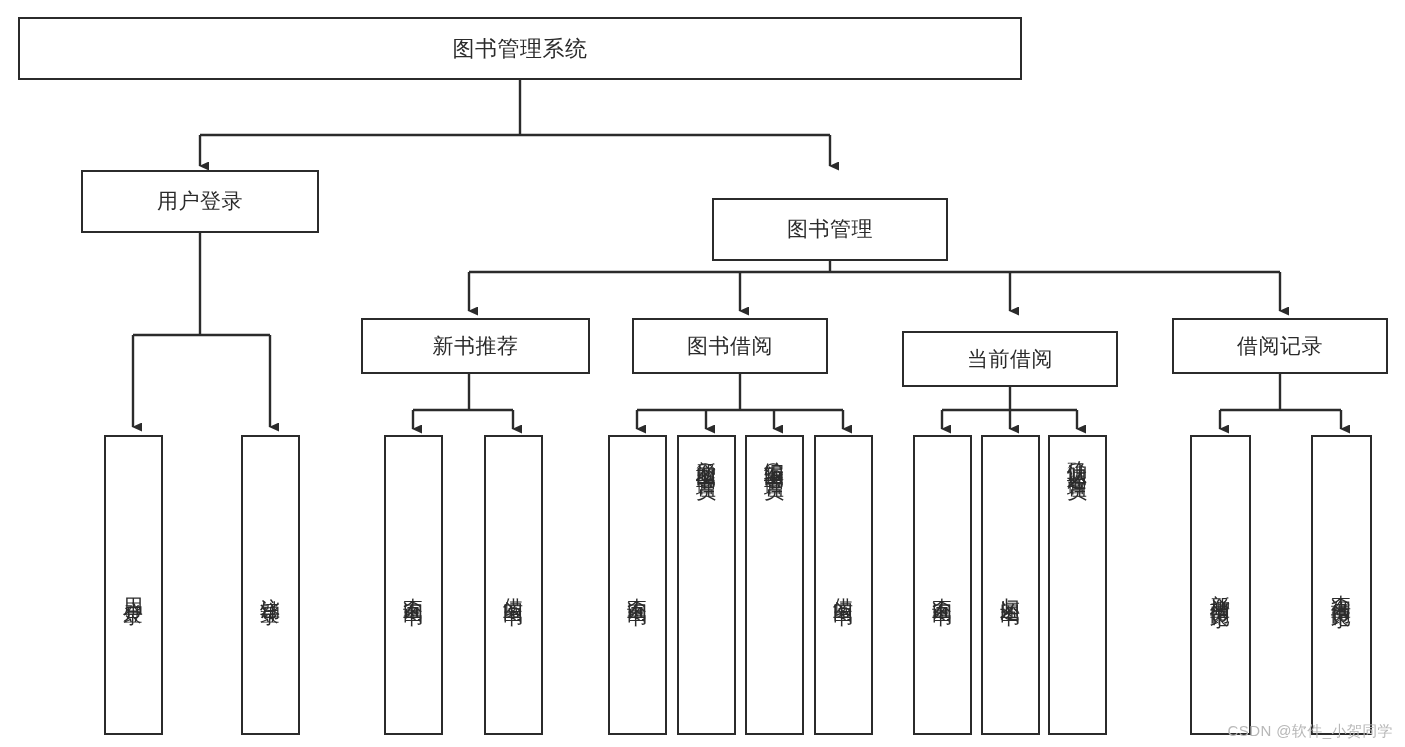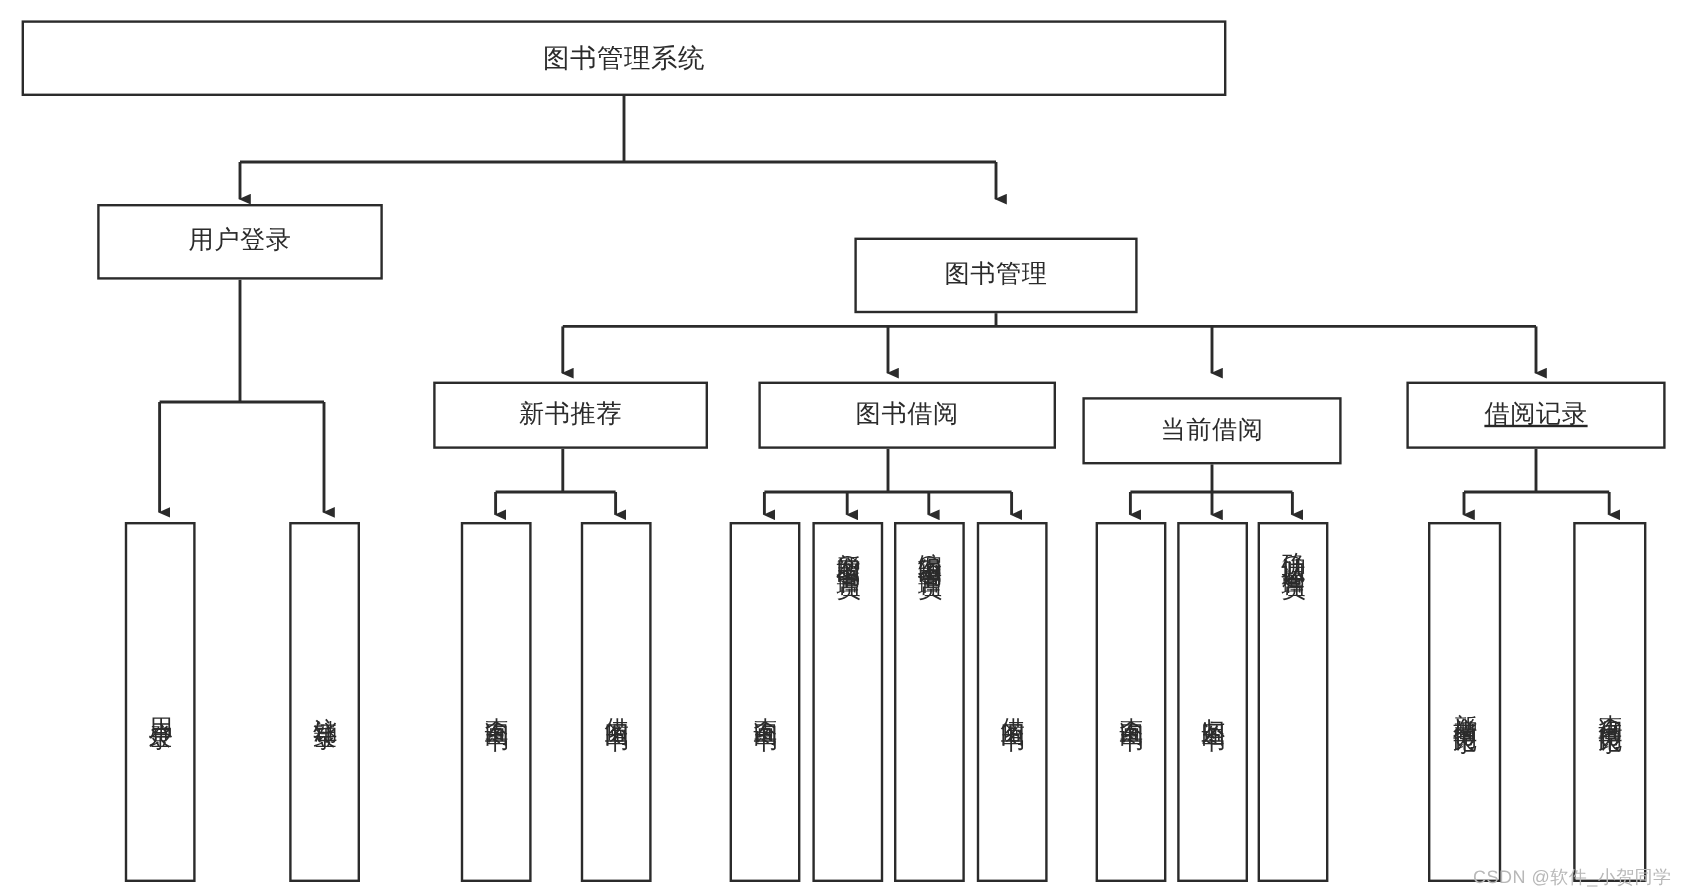--- a/index.html
+++ b/index.html
@@ -147,27 +147,27 @@
   <div class="node horiz" style="left:81px; top:170px; width:238px; height:63px;">
     <span class="node-label">用户登录</span>
   </div>
   <div class="node horiz" style="left:712px; top:170px; width:236px; height:63px;margin-top:28px;">
     <span class="node-label">图书管理</span>
   </div>
 
   <div class="node horiz" style="left:361px; top:318px; width:229px; height:56px;">
     <span class="node-label">新书推荐</span>
   </div>
-  <div class="node horiz" style="left:632px; top:318px; width:248px; height:56px;">
+  <div class="node horiz" style="left:632px; top:318px; width:196px; height:56px;">
     <span class="node-label">图书借阅</span>
   </div>
   <div class="node horiz" style="left:902px; top:318px; width:216px; height:56px;margin-top:13px;">
     <span class="node-label">当前借阅</span>
   </div>
-  <div class="node horiz" style="left:1172px; top:318px; width:216px; height:56px;text-decoration:underline;">
+  <div class="node horiz" style="left:1172px; top:318px; width:216px; height:56px;">
     <span class="node-label">借阅记录</span>
   </div>
 
   <div class="node vert mid" style="left:104px; top:435px; width:59px; height:300px;">
     <span class="node-label">用户登录</span>
   </div>
   <div class="node vert mid" style="left:241px; top:435px; width:59px; height:300px;">
     <span class="node-label">注销登录</span>
   </div>
 

